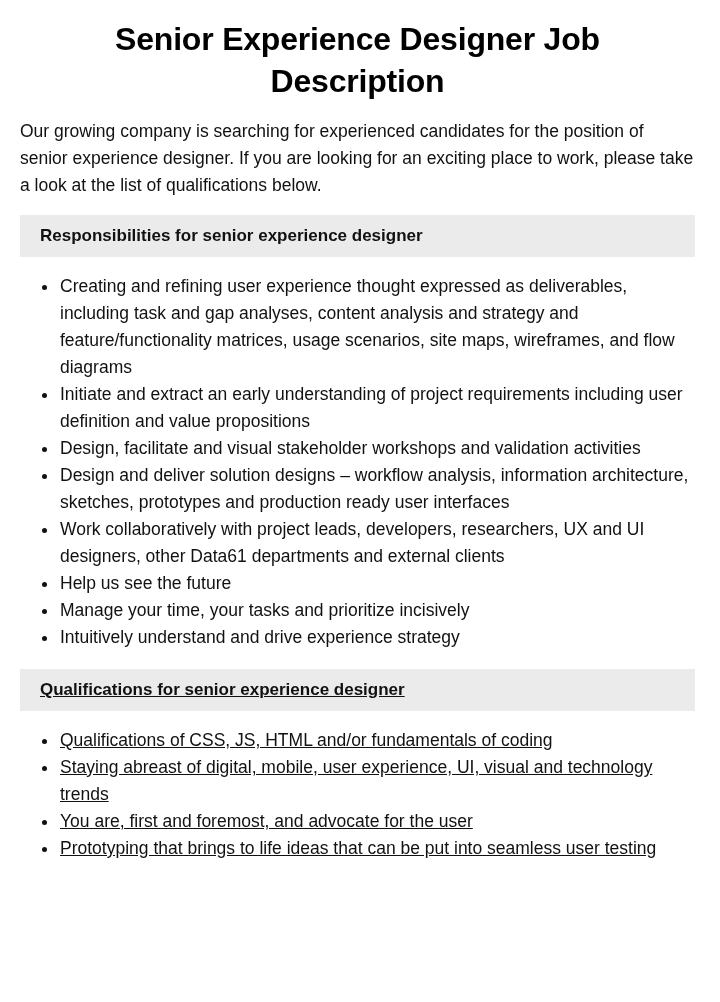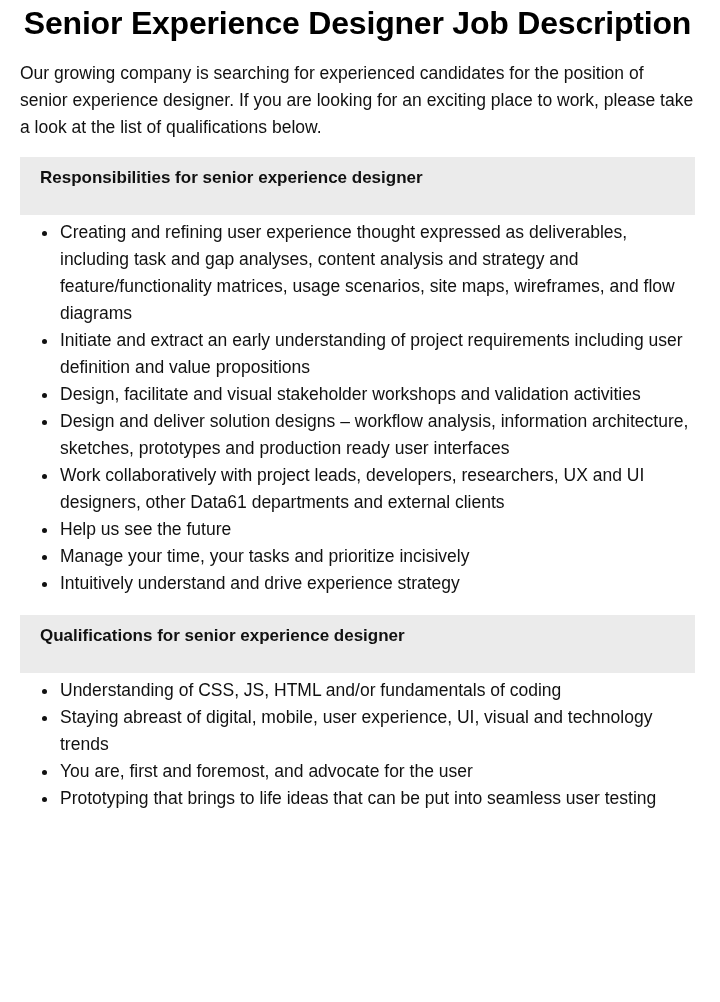--- a/index.html
+++ b/index.html
@@ -11,47 +11,47 @@
       width: 720px;
       height: 1002px;
       overflow: hidden;
       font-family: "Liberation Sans", "DejaVu Sans", sans-serif;
       color: #111111;
     }
     .page {
       padding: 0 25px 0 20px;
     }
     h1.title {
-      margin: 0;
+      margin: 16px;
       padding-top: 2px;
       font-size: 32px;
       line-height: 42px;
       font-weight: bold;
       text-align: center;
       letter-spacing: -0.2px;
       color: #000000;
     }
     p.intro {
       margin: 16px 0 0 0;
       font-size: 17.5px;
       line-height: 27px;
       color: #111111;
     }
     .section-header {
       margin-top: 16px;
       background: #ebebeb;
-      height: 58px;
+      height: 42px;
       line-height: 42px;
       padding-left: 20px;
       font-size: 17px;
       font-weight: bold;
       color: #111111;
     }
     ul.items {
-      margin: 4px 0 0 0;
+      margin: 16px 0 0 0;
       padding: 0 0 0 40px;
       list-style: none;
     }
     ul.items li {
       position: relative;
       font-size: 17.5px;
       line-height: 27px;
       color: #111111;
     }
     ul.items li::before {
@@ -59,20 +59,21 @@
       position: absolute;
       left: -18px;
       top: 12px;
       width: 5px;
       height: 5px;
       border-radius: 50%;
       background: #111111;
     }
     .section-2 {
       margin-top: 18px;
+      text-decoration: underline;
     }
   </style>
 </head>
 <body>
 
 <div class="page">
   <h1 class="title">Senior Experience Designer Job Description</h1>
   <p class="intro">Our growing company is searching for experienced candidates for the position of senior experience designer. If you are looking for an exciting place to work, please take a look at the list of qualifications below.</p>
 
   <section>
@@ -85,19 +86,19 @@
       <li>Work collaboratively with project leads, developers, researchers, UX and UI designers, other Data61 departments and external clients</li>
       <li>Help us see the future</li>
       <li>Manage your time, your tasks and prioritize incisively</li>
       <li>Intuitively understand and drive experience strategy</li>
     </ul>
   </section>
 
   <section class="section-2">
     <div class="section-header">Qualifications for senior experience designer</div>
     <ul class="items">
-      <li>Understanding of CSS, JS, HTML and/or fundamentals of coding</li>
+      <li>Qualifications of CSS, JS, HTML and/or fundamentals of coding</li>
       <li>Staying abreast of digital, mobile, user experience, UI, visual and technology trends</li>
       <li>You are, first and foremost, and advocate for the user</li>
       <li>Prototyping that brings to life ideas that can be put into seamless user testing</li>
     </ul>
   </section>
 </div>
 
 </body></html>

